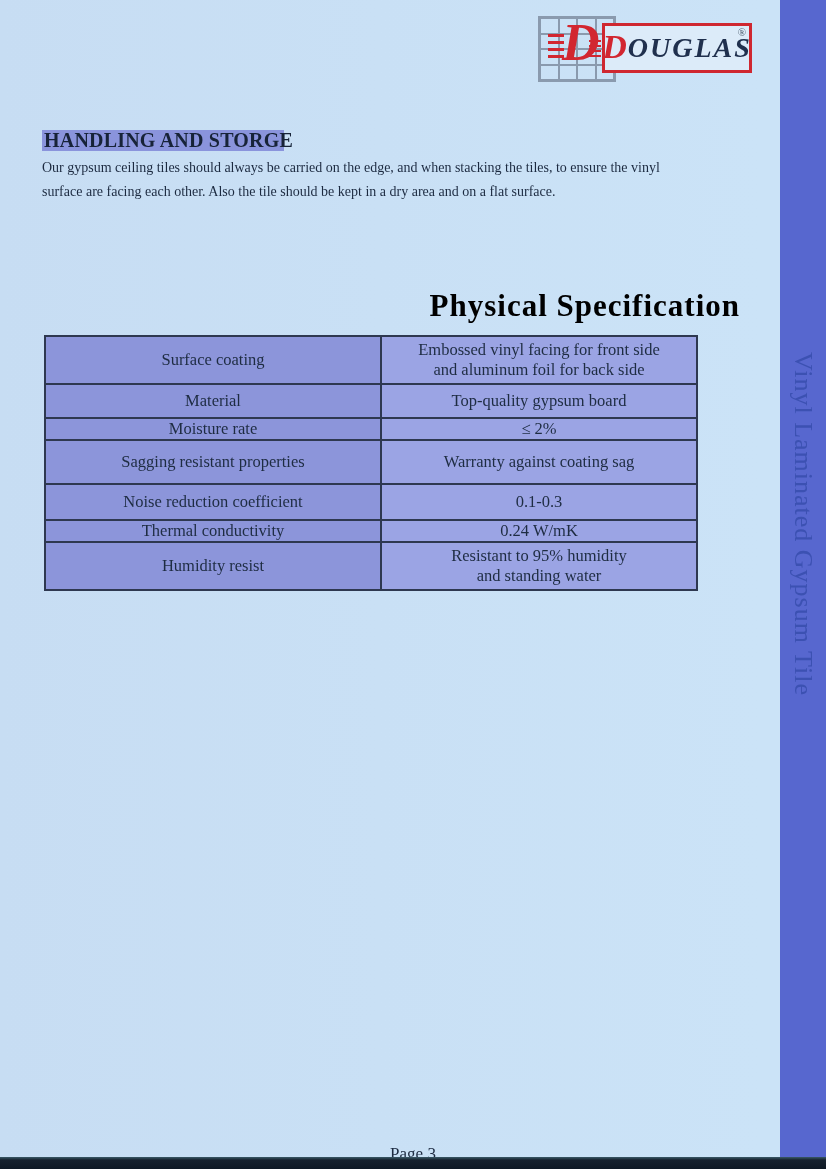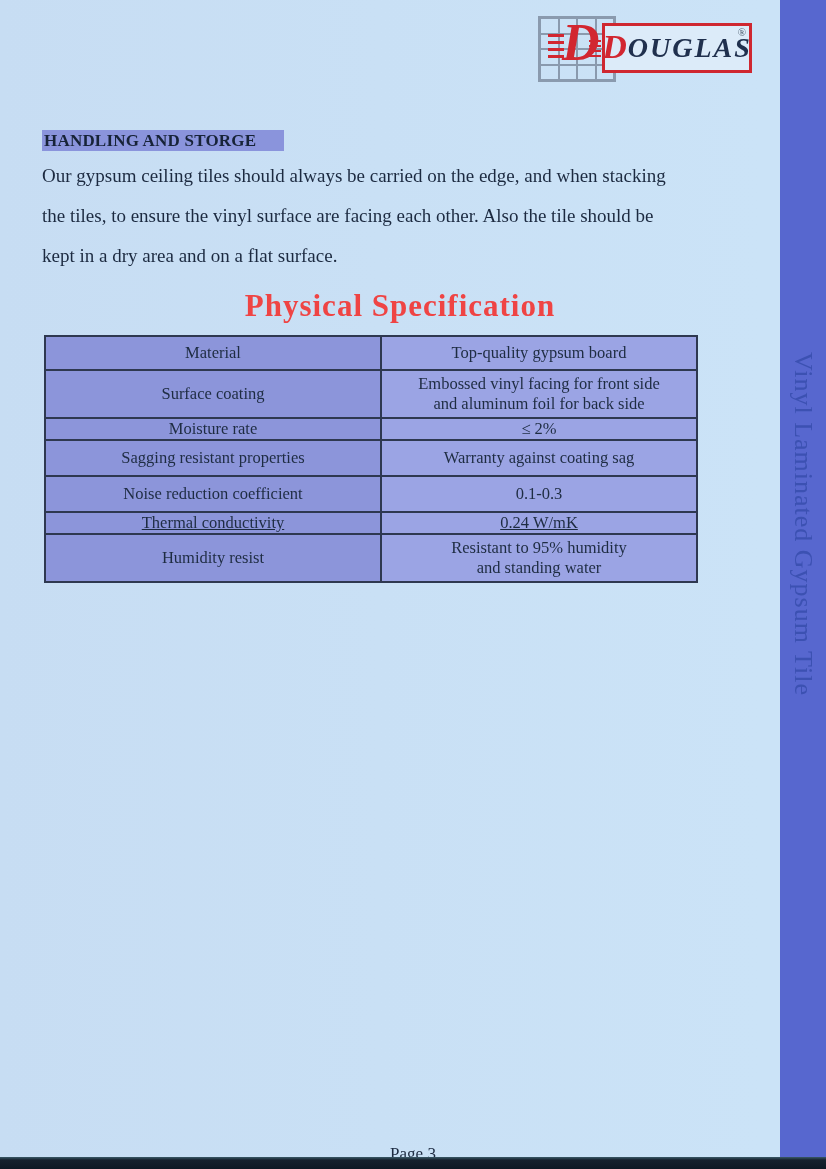--- a/index.html
+++ b/index.html
@@ -75,33 +75,33 @@
     font-size: 11px; font-style: normal; color: #4a5a6a;
   }
 
   
   .heading-highlight {
     position: absolute; left: 42px; top: 130px; width: 242px; height: 21px;
     background: #8a94dc;
     display: flex; align-items: center;
   }
   .heading-highlight .heading-text {
-    font-weight: bold; font-size: 17px; color: #172338; padding-left: 2px;
+    font-weight: bold; font-size: 20px; color: #172338; padding-left: 2px;
     letter-spacing: 0.2px; white-space: nowrap;
   }
   .handling-body {
     position: absolute; left: 42px; top: 156px; width: 630px;
-    font-size: 19px; line-height: 40px; color: #1c2a40;
+    font-size: 14px; line-height: 24px; color: #1c2a40;
   }
 
   
   .spec-title {
     position: absolute; left: 60px; top: 288px; width: 680px;
-    text-align: center;
-    font-weight: bold; font-size: 31px; letter-spacing: 1px; color: #ef4444;
+    text-align: right;
+    font-weight: bold; font-size: 31px; letter-spacing: 1px; color: #000000;
   }
   table.spec-table {
     position: absolute; left: 44px; top: 335px; width: 654px;
     border-collapse: collapse;
     table-layout: fixed;
   }
   table.spec-table td {
     border: 2px solid #2e3850;
     text-align: center; vertical-align: middle;
     font-size: 16.5px; color: #1e2c42;
@@ -157,42 +157,42 @@
 
 <div class="heading-highlight">
   <span class="heading-text">HANDLING AND STORGE</span>
 </div>
 <div class="handling-body">Our gypsum ceiling tiles should always be carried on the edge, and when stacking the tiles, to ensure the vinyl surface are facing each other. Also the tile should be kept in a dry area and on a flat surface.</div>
 
 <div class="spec-title">Physical Specification</div>
 
 <table class="spec-table">
   <tbody>
-      <tr style="height:34px;">
-    <td class="label-col">Material</td>
-    <td class="value-col">Top-quality gypsum board</td>
-  </tr>
-  <tr style="height:48px;">
+      <tr style="height:48px;">
     <td class="label-col">Surface coating</td>
     <td class="value-col">Embossed vinyl facing for front side
 and aluminum foil for back side</td>
   </tr>
+  <tr style="height:34px;">
+    <td class="label-col">Material</td>
+    <td class="value-col">Top-quality gypsum board</td>
+  </tr>
   <tr style="height:20px;">
     <td class="label-col">Moisture rate</td>
     <td class="value-col">≤ 2%</td>
   </tr>
-  <tr style="height:36px;padding-left:44px;">
+  <tr style="height:44px;padding-left:44px;">
     <td class="label-col">Sagging resistant properties</td>
     <td class="value-col">Warranty against coating sag</td>
   </tr>
   <tr style="height:36px;">
     <td class="label-col">Noise reduction coefficient</td>
     <td class="value-col">0.1-0.3</td>
   </tr>
-  <tr style="height:18px;text-decoration:underline;">
+  <tr style="height:18px;">
     <td class="label-col">Thermal conductivity</td>
     <td class="value-col">0.24 W/mK</td>
   </tr>
   <tr style="height:48px;margin-left:34px;">
     <td class="label-col">Humidity resist</td>
     <td class="value-col">Resistant to 95% humidity
 and standing water</td>
   </tr>
 </tbody>
   </table>

